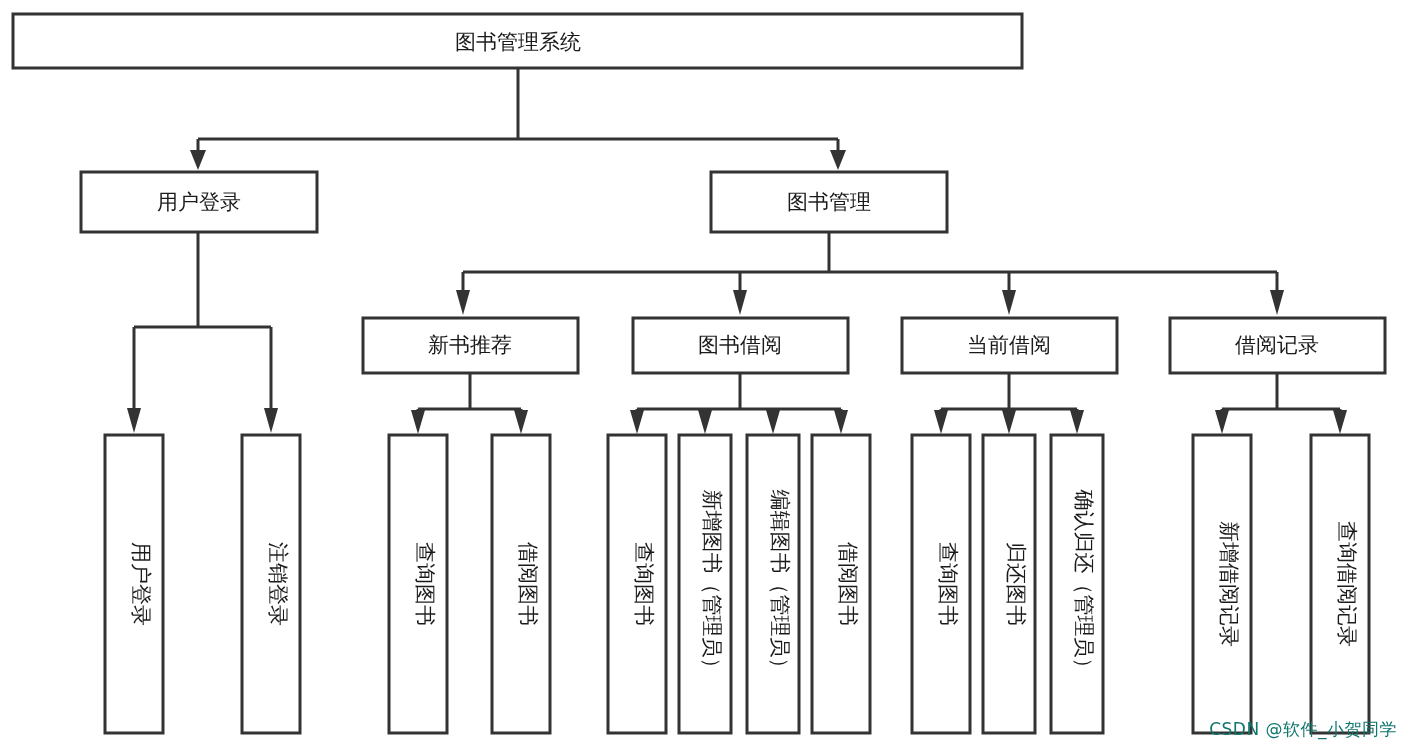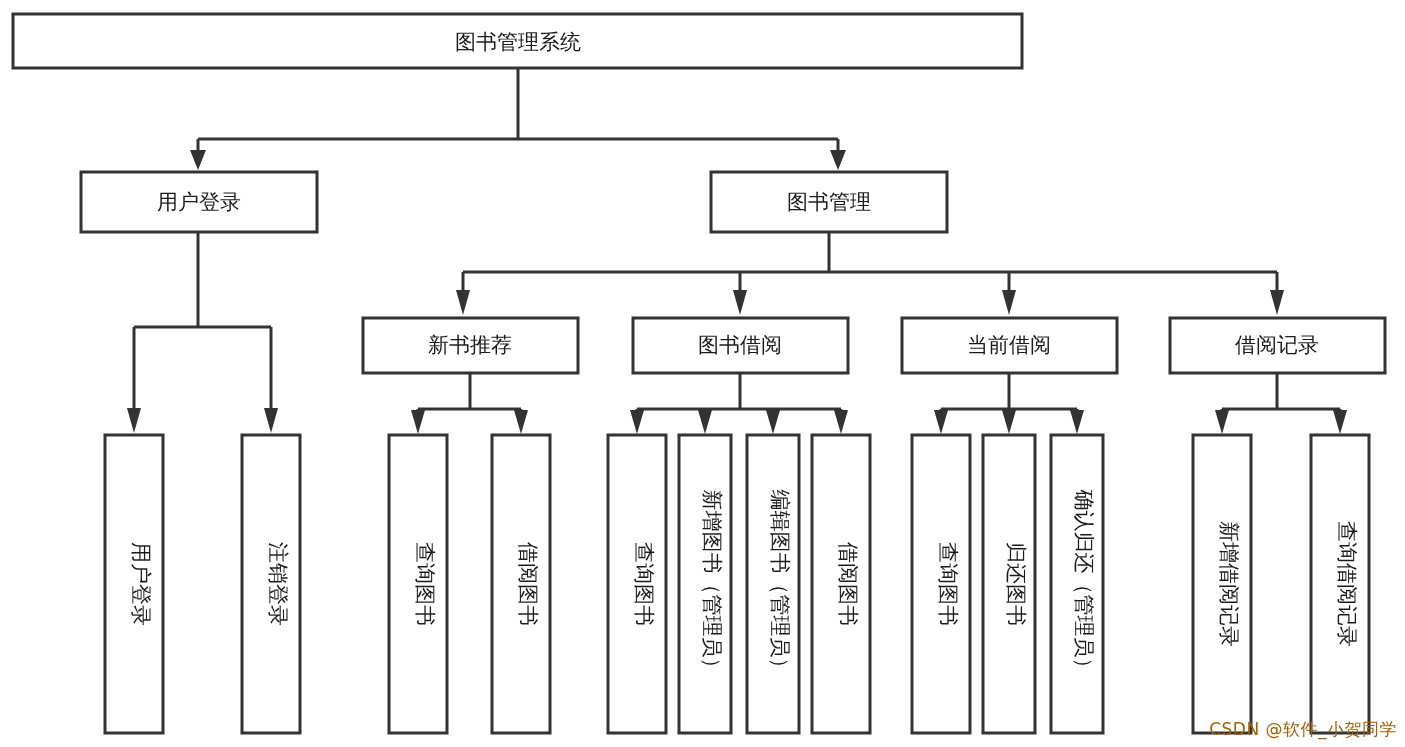--- a/index.html
+++ b/index.html
@@ -54,21 +54,21 @@
     font-size: 21px;
     fill: #1a1a1a;
     text-anchor: middle;
   }
   .watermark {
     position: absolute;
     right: 8px;
     bottom: 6px;
     font-family: "DejaVu Sans", "Liberation Sans", sans-serif;
     font-size: 17px;
-    color: #a16207;
+    color: #0f766e;
     letter-spacing: 0.5px;
     white-space: nowrap;
     pointer-events: none;
   }
 </style>
 </head>
 <body>
 
 <div id="diagram-root">
 <svg class="diagram" viewBox="0 0 1405 747" xmlns="http://www.w3.org/2000/svg">

